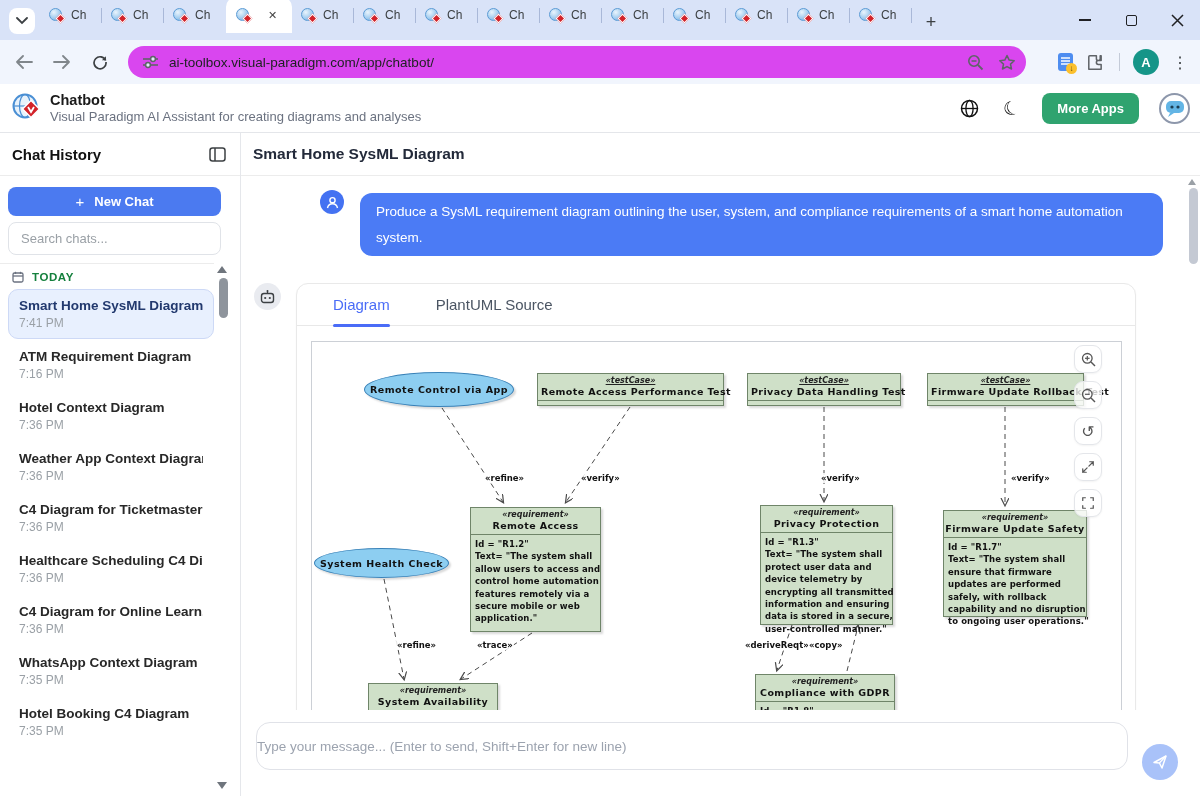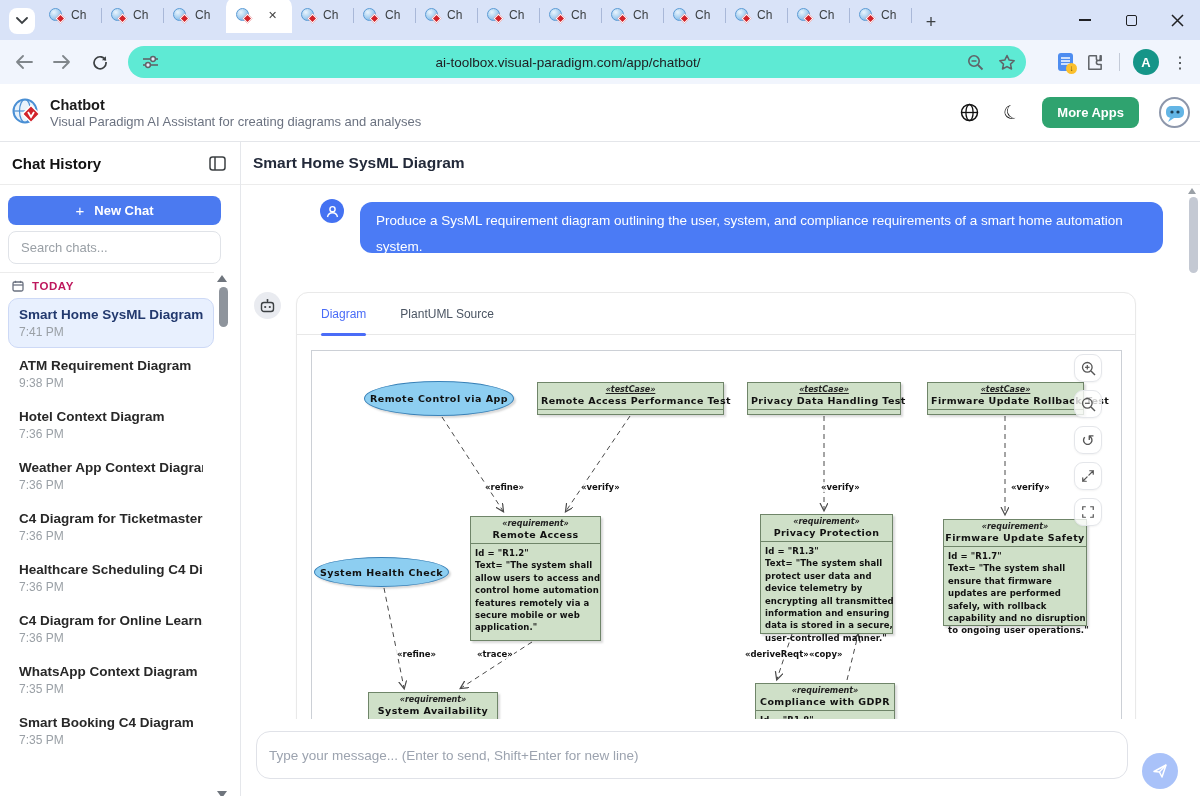--- a/index.html
+++ b/index.html
@@ -20,77 +20,77 @@
   .fav-diamond { position:absolute; right:1px; bottom:1px; width:7px; height:7px; background:#d2232a; border:1px solid #fff; transform:rotate(45deg); }
   .new-tab-btn { width:26px; height:26px; margin:0 0 5px 6px; border-radius:50%; display:flex; align-items:center; justify-content:center; font-size:18px; color:#3c4043; }
   .win-controls { position:absolute; right:0; top:0; height:40px; display:flex; align-items:center; }
   .win-btn { width:46px; height:40px; display:flex; align-items:center; justify-content:center; }
   .ic-min { width:12px; height:2px; background:#202124; }
   .ic-max { width:11px; height:11px; border:1.6px solid #202124; border-radius:2px; }
 
   .toolbar { position:relative; height:44px; background:#f1f5fd; display:flex; align-items:center; }
   .nav-ic { width:28px; height:28px; display:flex; align-items:center; justify-content:center; font-size:18px; color:#5f6368; margin-left:10px; }
   .nav-ic.reload { color:#3c4043; font-size:17px; }
-  .omnibox { position:absolute; left:128px; top:6px; width:898px; height:32px; background:#5eead4; border-radius:16px; display:flex; align-items:center; padding:0 10px 0 14px;text-align:center; }
+  .omnibox { position:absolute; left:128px; top:6px; width:898px; height:32px; background:#d946ef; border-radius:16px; display:flex; align-items:center; padding:0 10px 0 14px; }
   .url-text { font-size:13.5px; color:#202124; margin-left:10px; flex:1; }
   .omni-right { display:flex; align-items:center; gap:14px; }
   .ext-area { position:absolute; right:12px; top:6px; height:32px; display:flex; align-items:center; gap:13px; }
   .ext-doc { position:relative; width:15px; height:18px; background:#4e8df0; border-radius:3px; }
   .ext-doc::before { content:""; position:absolute; left:3px; top:4px; width:9px; height:1.5px; background:#cfe0fb; box-shadow:0 3px 0 #cfe0fb, 0 6px 0 #cfe0fb; }
   .ext-doc .badge { position:absolute; right:-4px; bottom:-3px; width:11px; height:11px; border-radius:50%; background:#fbc02d; color:#5d4303; font-size:8px; line-height:11px; text-align:center; font-weight:bold; }
   .tb-divider { width:1px; height:18px; background:#c4cbd8; }
   .profile-chip { width:26px; height:26px; border-radius:50%; background:#159588; color:#fff; font-size:13px; font-weight:bold; display:flex; align-items:center; justify-content:center; }
   .kebab { font-size:16px; color:#3c4043; letter-spacing:0; }
 
   
-  .app-header { position:relative; height:58px; background:#fff; border-bottom:1px solid #e4e6ea; display:flex; align-items:center; }
+  .app-header { position:relative; height:49px; background:#fff; border-bottom:1px solid #e4e6ea; display:flex; align-items:center; }
   .vp-logo { margin-left:12px; }
   .hd-titles { margin-left:8px; }
   .hd-title { font-size:14.5px; font-weight:bold; color:#1a1a1a; }
   .hd-sub { font-size:13px; color:#6b7280; margin-top:1px; }
   .hd-right { position:absolute; right:10px; display:flex; align-items:center; gap:20px; }
   .hd-ic { display:flex; align-items:center; justify-content:center; width:22px; height:22px; }
   .moon-glyph { font-size:19px; color:#111; transform:rotate(-18deg); }
   .more-apps { background:#2fa36f; color:#fff; font-size:13px; font-weight:bold; border:none; border-radius:8px; padding:8px 15px; cursor:pointer; }
   .bot-chip { width:31px; height:31px; border-radius:50%; background:#fff; border:2px solid #8d97ab; display:flex; align-items:center; justify-content:center; }
 
   
   .content { display:flex; height:663px; }
   .sidebar { position:relative; width:241px; border-right:1px solid #e5e7eb; background:#fff; flex:0 0 241px; }
   .sb-head { height:43px; border-bottom:1px solid #ececec; display:flex; align-items:center; justify-content:space-between; padding:0 14px 0 12px; }
   .sb-title { font-size:15px; font-weight:bold; color:#111; }
   .new-chat { position:absolute; left:8px; top:54px; width:213px; height:29px; background:#4b7af0; border:none; border-radius:8px; color:#fff; font-size:13px; font-weight:bold; display:flex; align-items:center; justify-content:center; gap:10px; cursor:pointer; }
   .new-chat .plus { font-size:15px; font-weight:normal; }
   .sb-search { position:absolute; left:8px; top:89px; width:213px; height:33px; border:1px solid #e0e3e8; border-radius:8px; padding:0 12px; font-size:13px; color:#333; background:#fff; }
   .sb-search::placeholder { color:#9aa0a6; }
   .sb-divider { position:absolute; left:0; top:130px; width:214px; height:1px; background:#ececec; }
-  .today-row { position:absolute; left:12px; top:138px; display:flex; align-items:center; gap:8px; color:#be185d; }
+  .today-row { position:absolute; left:12px; top:138px; display:flex; align-items:center; gap:8px; color:#15803d; }
   .today-label { font-size:11.5px; font-weight:bold; letter-spacing:0.6px; }
   .chat-list { position:absolute; left:8px; top:156px; width:206px; }
   .chat-item { padding:8px 10px; margin-bottom:1px; border-radius:10px; border:1px solid transparent; cursor:pointer; }
   .chat-item.active { background:#e8f0fe; border-color:#cdd9f6; }
   .chat-title { font-size:13.5px; font-weight:bold; color:#282828; white-space:nowrap; overflow:hidden; }
   .chat-item.active .chat-title { color:#22396e; }
   .chat-time { font-size:12px; color:#9aa0a6; margin-top:3px; }
   .sb-scroll-up { position:absolute; right:13px; top:133px; width:0; height:0; border-left:5px solid transparent; border-right:5px solid transparent; border-bottom:7px solid #6f757d; }
   .sb-thumb { position:absolute; right:12px; top:145px; width:9px; height:40px; background:#8e949c; border-radius:5px; }
   .sb-scroll-down { position:absolute; right:13px; bottom:7px; width:0; height:0; border-left:5px solid transparent; border-right:5px solid transparent; border-top:7px solid #6f757d; }
 
   .main { position:relative; flex:1; display:flex; flex-direction:column; background:#fff; }
   .main-title-bar { height:43px; border-bottom:1px solid #ececec; display:flex; align-items:center; padding-left:12px; }
   .page-title { font-size:15.5px; font-weight:bold; color:#232a3a; }
   .chat-region { position:relative; flex:1; overflow:hidden; }
 
   .user-avatar { position:absolute; left:79px; top:14px; width:24px; height:24px; border-radius:50%; background:#4472f2; display:flex; align-items:center; justify-content:center; }
-  .user-bubble { position:absolute; left:119px; top:17px; width:803px; height:51px; background:#4b7bf5; border-radius:12px; color:#fff; font-size:13.5px; line-height:26px; padding:6px 16px; }
+  .user-bubble { position:absolute; left:119px; top:17px; width:803px; height:63px; background:#4b7bf5; border-radius:12px; color:#fff; font-size:13.5px; line-height:26px; padding:6px 16px; }
   .bot-avatar { position:absolute; left:13px; top:107px; width:27px; height:27px; border-radius:50%; background:#e9ebf0; display:flex; align-items:center; justify-content:center; }
 
   .card { position:absolute; left:55px; top:107px; width:840px; height:620px; background:#fff; border:1px solid #e9e9e9; border-radius:12px; box-shadow:0 1px 2px rgba(0,0,0,0.04); }
   .card-tabs { position:relative; height:42px; border-bottom:1px solid #e8e8e8; display:flex; align-items:center; padding-left:24px; gap:34px; }
-  .ctab { font-size:12px; color:#4b5563; cursor:pointer; position:relative; height:42px; display:flex; align-items:center; }
+  .ctab { font-size:15px; color:#4b5563; cursor:pointer; position:relative; height:42px; display:flex; align-items:center;margin-left:12px; }
   .ctab.active { color:#4a6cf7; }
   .ctab.active::after { content:""; position:absolute; left:0; bottom:-1px; width:100%; height:2.5px; background:#4a6cf7; border-radius:2px; }
 
   .diagram-box { position:absolute; left:14px; top:57px; width:811px; height:555px; border:1px solid #ccd0d6; background:#fff; overflow:hidden; }
   .edges { position:absolute; left:0; top:0; }
 
   .dg-ellipse { position:absolute; border-radius:50%; background:#8dcef1; border:1.5px solid #3a82b8; box-shadow:2px 2px 2px rgba(0,0,0,0.15); display:flex; align-items:center; justify-content:center; font:bold 9.5px "DejaVu Sans",sans-serif; letter-spacing:0.5px; color:#111; }
   .tc { position:absolute; background:#cfe0c8; border:1px solid #6f8569; box-shadow:2px 2px 2px rgba(0,0,0,0.15); text-align:center; }
   .tc .st { font:italic bold 8px "DejaVu Sans",sans-serif; color:#222; padding-top:2px;text-decoration:underline; }
   .tc .nm { font:bold 9.5px "DejaVu Sans",sans-serif; letter-spacing:0.4px; color:#111; padding:1px 3px 3px; border-bottom:1px solid #6f8569; white-space:nowrap; }
@@ -102,21 +102,21 @@
   .lbl { position:absolute; font:bold 8.5px "DejaVu Sans",sans-serif; color:#111; background:rgba(255,255,255,0.85); padding:0 1px; }
 
   .fab-col { position:absolute; right:33px; top:61px; z-index:5; display:flex; flex-direction:column; gap:8px; }
   .fab { width:28px; height:28px; background:rgba(255,255,255,0.78); border:1px solid #e4e6ea; border-radius:9px; display:flex; align-items:center; justify-content:center; color:#555; cursor:pointer; box-shadow:0 1px 2px rgba(0,0,0,0.05); }
   .fab .undo { font-size:16px; color:#555; }
 
   .main-scroll-up { position:absolute; right:4px; top:3px; width:0; height:0; border-left:4px solid transparent; border-right:4px solid transparent; border-bottom:6px solid #9aa0a6; }
   .main-thumb { position:absolute; right:2px; top:12px; width:9px; height:76px; background:#c4c9d3; border-radius:5px; }
 
   .input-bar { position:absolute; left:0; right:0; bottom:0; height:86px; background:#fff; z-index:10; }
-  .msg-input { position:absolute; left:15px; top:12px; width:872px; height:48px; border:1px solid #e0e2e8; border-radius:14px; padding:0 12px; font-size:13.5px; color:#333; font-family:"Liberation Sans",sans-serif; }
+  .msg-input { position:absolute; left:15px; top:12px; width:872px; height:48px; border:1px solid #e0e2e8; border-radius:14px; padding:0 0; font-size:13.5px; color:#333; font-family:"Liberation Sans",sans-serif; }
   .msg-input::placeholder { color:#9ca3af; }
   .send-btn { position:absolute; left:901px; top:34px; width:36px; height:36px; border:none; border-radius:50%; background:#a9c2f9; display:flex; align-items:center; justify-content:center; cursor:pointer; }
 </style>
 </head>
 <body>
 
 <div class="screen">
 
   <div class="tabstrip">
     <div class="tab-search-btn">
@@ -361,21 +361,21 @@
           </svg>
         <span class="today-label">TODAY</span>
       </div>
       <div class="chat-list" id="chat-list">
           <div class="chat-item active">
             <div class="chat-title">Smart Home SysML Diagram</div>
             <div class="chat-time">7:41 PM</div>
           </div>
           <div class="chat-item">
             <div class="chat-title">ATM Requirement Diagram</div>
-            <div class="chat-time">9:38 PM</div>
+            <div class="chat-time">7:16 PM</div>
           </div>
           <div class="chat-item">
             <div class="chat-title">Hotel Context Diagram</div>
             <div class="chat-time">7:36 PM</div>
           </div>
           <div class="chat-item">
             <div class="chat-title">Weather App Context Diagram</div>
             <div class="chat-time">7:36 PM</div>
           </div>
           <div class="chat-item">
@@ -388,21 +388,21 @@
           </div>
           <div class="chat-item">
             <div class="chat-title">C4 Diagram for Online Learn...</div>
             <div class="chat-time">7:36 PM</div>
           </div>
           <div class="chat-item">
             <div class="chat-title">WhatsApp Context Diagram</div>
             <div class="chat-time">7:35 PM</div>
           </div>
           <div class="chat-item">
-            <div class="chat-title">Smart Booking C4 Diagram</div>
+            <div class="chat-title">Hotel Booking C4 Diagram</div>
             <div class="chat-time">7:35 PM</div>
           </div>
         </div>
       <div class="sb-scroll-up"></div>
       <div class="sb-thumb"></div>
       <div class="sb-scroll-down"></div>
     </aside>
 
     <main class="main">
       <div class="main-title-bar">

